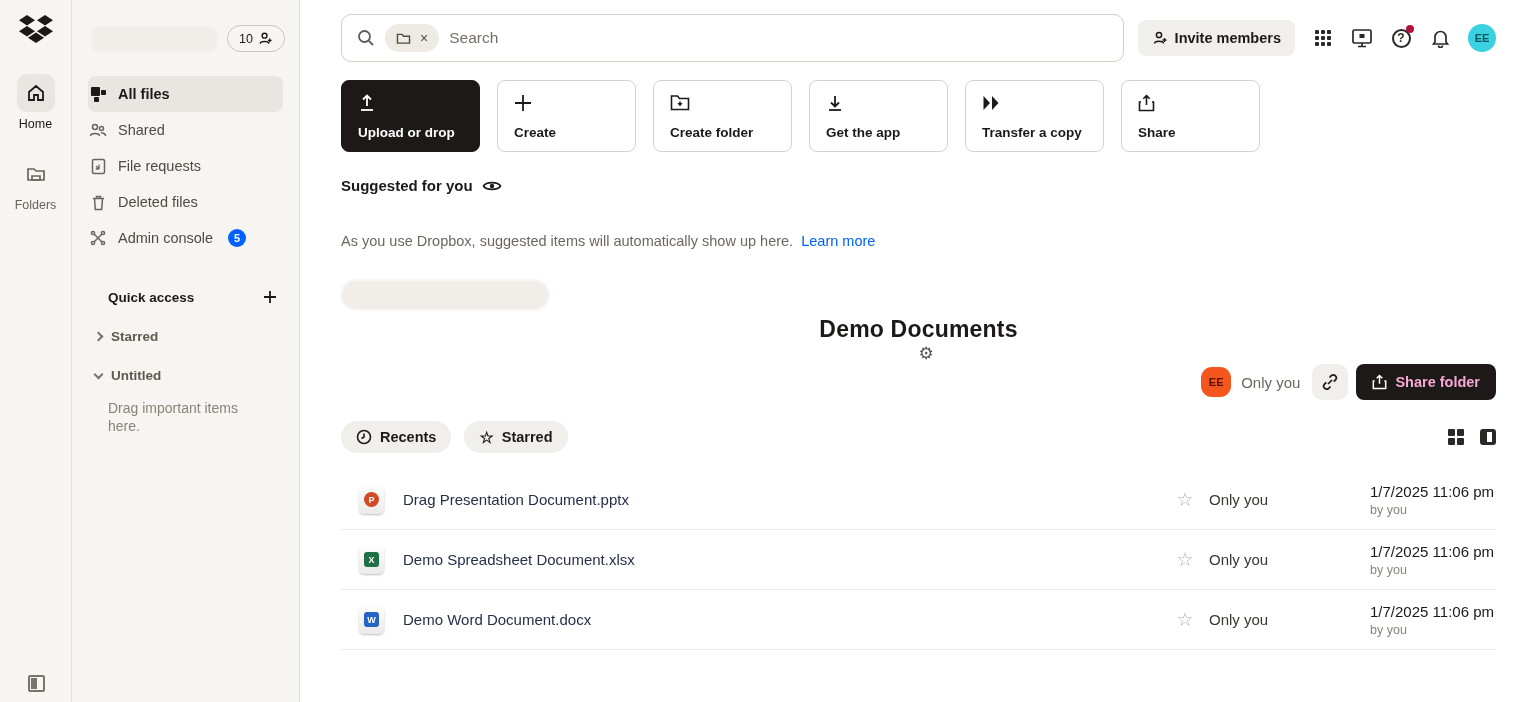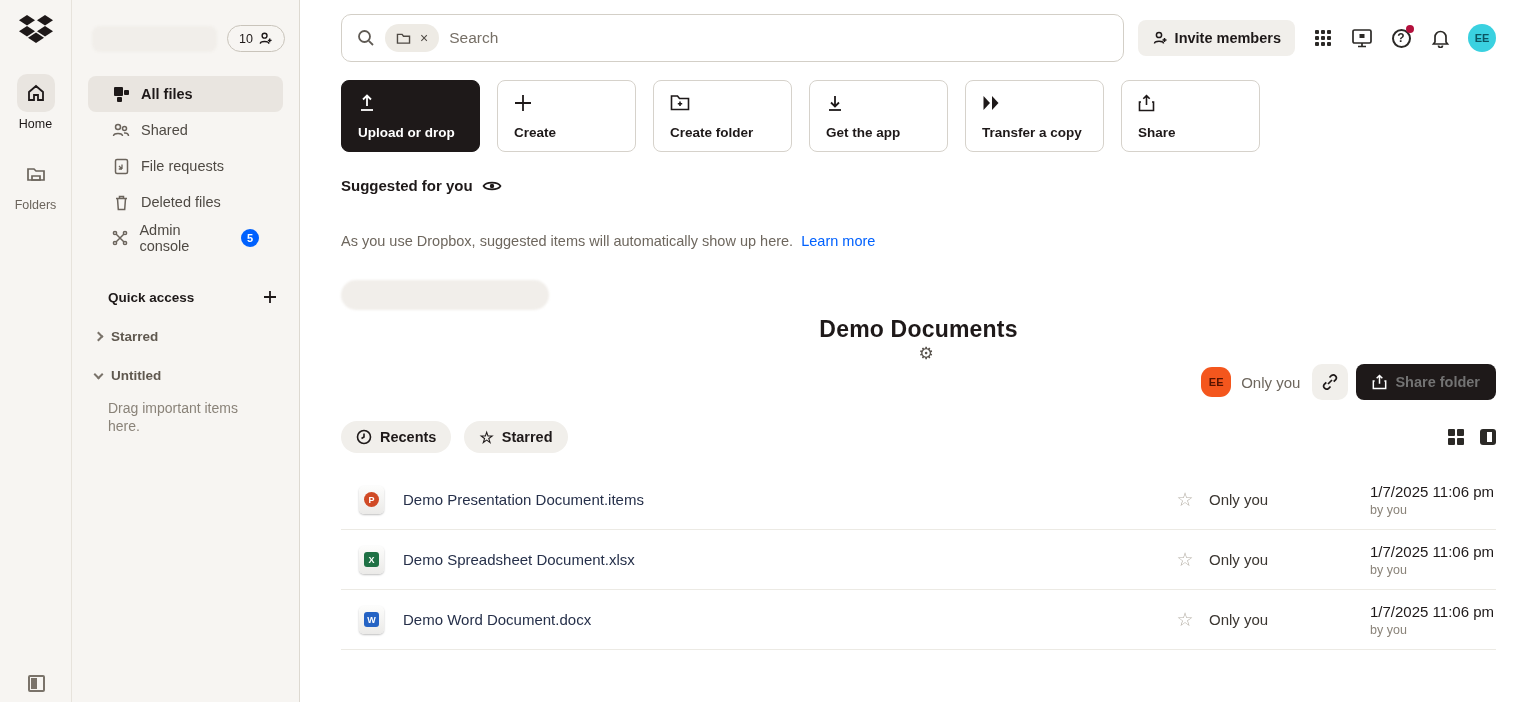--- a/index.html
+++ b/index.html
@@ -23,21 +23,21 @@
   
   .sidebar { position:absolute; left:72px; top:0; bottom:0; width:228px;
     background:#f7f5f2; border-right:1px solid #ddd9d1; }
   .sidebar-top { height:62px; display:flex; align-items:center; padding:15px 14px 0 20px; gap:10px; }
   .redacted { background:#f1eeea; border-radius:8px; filter:blur(1px); }
   .team-redacted { flex:1; height:26px; }
   .member-pill { display:flex; align-items:center; gap:5px; border:1px solid #c9c4bb;
     border-radius:999px; padding:5px 11px; font-size:12.5px; color:#1e1919; background:#f7f5f2; cursor:pointer; }
   .nav { margin-top:14px; }
   .nav-item { display:flex; align-items:center; gap:11px; height:36px; margin:0 16px;
-    padding:0 24px; border-radius:8px; font-size:14.5px; color:#4f4a44; cursor:pointer; }
+    padding:0 1px; border-radius:8px; font-size:14.5px; color:#4f4a44; cursor:pointer; }
   .nav-item.selected { background:#e9e5e0; color:#1e1919; font-weight:bold; }
   .nav-item .ic { width:18px; display:flex; justify-content:center; color:#6b645c; }
   .badge { background:#0061fe; color:#fff; font-size:11px; min-width:18px; height:18px;
     border-radius:50%; display:inline-flex; align-items:center; justify-content:center; margin-left:4px; font-weight:bold;}
   .qa-header { margin-top:34px; display:flex; align-items:flex-start; justify-content:space-between;
     padding:0 22px 0 36px; font-size:13.5px; font-weight:bold; color:#1e1919; }
   .qa-item { display:flex; align-items:center; gap:9px; margin-top:24px; padding-left:23px;
     font-size:13.5px; font-weight:bold; color:#5f584f; cursor:pointer; }
   .chev { width:7px; height:7px; border-right:2px solid #7a736a; border-bottom:2px solid #7a736a; display:inline-block; }
   .chev.right { transform:rotate(-45deg); }
@@ -82,21 +82,21 @@
   .crumb-redacted { margin-top:31px; width:208px; height:30px; border-radius:15px; }
   .folder-head { margin-top:6px; display:flex; align-items:center;flex-direction:column; }
   .folder-title { font-size:23px; font-weight:bold; letter-spacing:.2px; }
   .gear { margin-left:15px; font-size:17px; color:#57524c; cursor:pointer; }
   .fh-right { margin-left:auto; display:flex; align-items:center; }
   .avatar-orange { width:30px; height:30px; border-radius:11px; background:#f4561d; color:#571300;
     font-size:11px; font-weight:bold; display:flex; align-items:center; justify-content:center; }
   .onlyyou { font-size:15px; color:#6e675e; margin:0 12px 0 10px; }
   .link-btn { width:36px; height:36px; border-radius:10px; background:#f1efeb; display:flex;
     align-items:center; justify-content:center; cursor:pointer; margin-right:8px; }
-  .share-btn { background:#1e1919; color:#737373; border-radius:8px; height:36px; display:flex;
+  .share-btn { background:#1e1919; color:#f9a8d4; border-radius:8px; height:36px; display:flex;
     align-items:center; gap:8px; padding:0 16px; font-size:14.5px; font-weight:bold; cursor:pointer; }
 
   
   .filter-row { margin-top:21px; display:flex; align-items:center; gap:13px; }
   .pill { background:#f1efeb; border-radius:999px; height:32px; display:flex; align-items:center;
     gap:8px; padding:0 15px; font-size:14.5px; font-weight:600; color:#1e1919; cursor:pointer; }
   .pill .star-g { font-size:16px; color:#1e1919; }
   .view-icons { margin-left:auto; display:flex; align-items:center; gap:16px; }
   .grid4 { display:grid; grid-template-columns:7px 7px; grid-template-rows:7px 7px; gap:2px; cursor:pointer; }
   .grid4 span { background:#2b2926; border-radius:1px; }
@@ -410,21 +410,21 @@
     </div>
   </div>
 
   <div class="table">
 
     <div class="trow">
       <div class="col-name name-cell">
         <span class="file-tile">
             <span class="glyph ppt" style="background:#d04a26;">P</span>
           </span>
-        <span class="fname">Demo Presentation Document.items</span>
+        <span class="fname">Drag Presentation Document.pptx</span>
       </div>
       <div class="col-star">
           <span class="row-star">☆</span>
         </div>
       <div class="col-access access-val">Only you</div>
       <div class="col-mod">
         <div class="mod-date">1/7/2025 11:06 pm</div>
         <div class="mod-by">by you</div>
       </div>
     </div>

